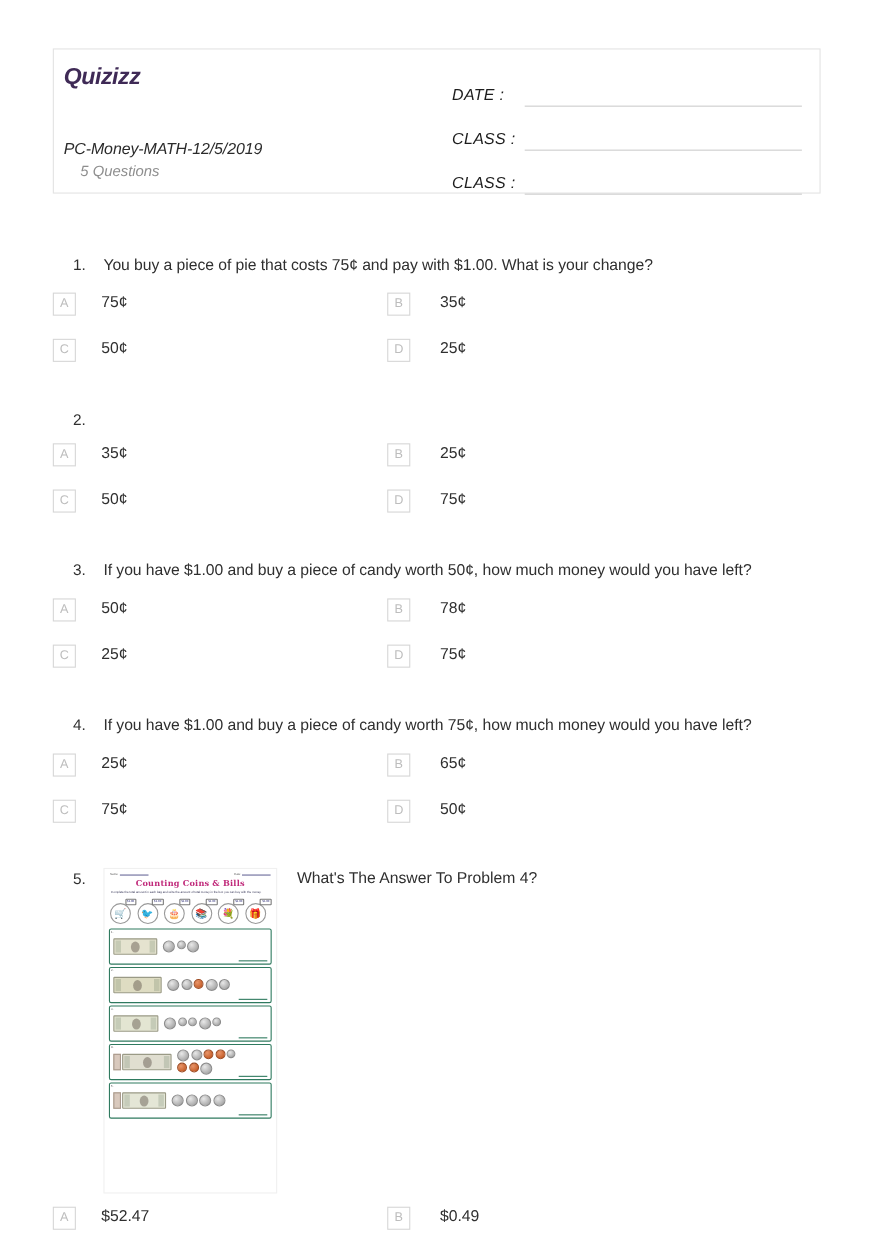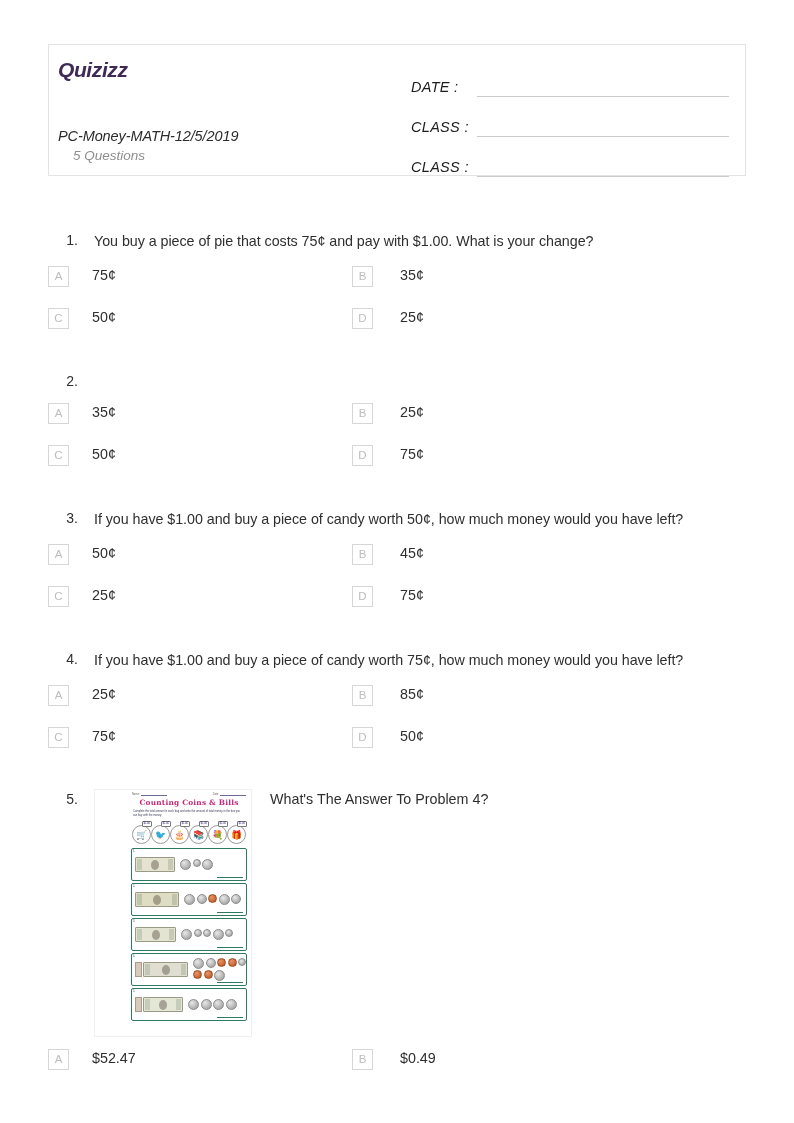--- a/index.html
+++ b/index.html
@@ -156,27 +156,26 @@
     flex: 0 0 158px;
   }
   .q5-prompt {
     margin-left: 18px;
     font-size: 14.3px;
     color: #2f2f2f;
     padding-top: 2px;
   }
 
   .worksheet {
-    width: 158px; height: 248px;
+    width: 158px; height: 296px;
     background: #ffffff;
     border: 1px solid #f0f0f0;
     position: relative;
     overflow: hidden;
     font-family: "Liberation Sans", sans-serif;
-    padding-left: 32px;
   }
   .ws-topline {
     display: flex; justify-content: space-between;
     padding: 3px 5px 0 5px;
   }
   .ws-blank {
     font-size: 2.6px; color: #666;
     display: flex; align-items: flex-end; gap: 1px;
   }
   .ws-blank i { display: inline-block; width: 26px; border-bottom: 0.5px solid #6a6a9a; height: 3px; }
@@ -373,21 +372,21 @@
       <div class="q-text">If you have $1.00 and buy a piece of candy worth 50¢, how much money would you have left?</div>
     </div>
     <div class="options">
       <div class="opt-row">
         <div class="opt opt-left">
           <span class="opt-letter">A</span>
           <span class="opt-label">50¢</span>
         </div>
         <div class="opt opt-right">
           <span class="opt-letter">B</span>
-          <span class="opt-label">45¢</span>
+          <span class="opt-label">78¢</span>
         </div>
       </div>
       <div class="opt-row">
         <div class="opt opt-left">
           <span class="opt-letter">C</span>
           <span class="opt-label">25¢</span>
         </div>
         <div class="opt opt-right">
           <span class="opt-letter">D</span>
           <span class="opt-label">75¢</span>
@@ -402,21 +401,21 @@
       <div class="q-text">If you have $1.00 and buy a piece of candy worth 75¢, how much money would you have left?</div>
     </div>
     <div class="options">
       <div class="opt-row">
         <div class="opt opt-left">
           <span class="opt-letter">A</span>
           <span class="opt-label">25¢</span>
         </div>
         <div class="opt opt-right">
           <span class="opt-letter">B</span>
-          <span class="opt-label">85¢</span>
+          <span class="opt-label">65¢</span>
         </div>
       </div>
       <div class="opt-row">
         <div class="opt opt-left">
           <span class="opt-letter">C</span>
           <span class="opt-label">75¢</span>
         </div>
         <div class="opt opt-right">
           <span class="opt-letter">D</span>
           <span class="opt-label">50¢</span>

